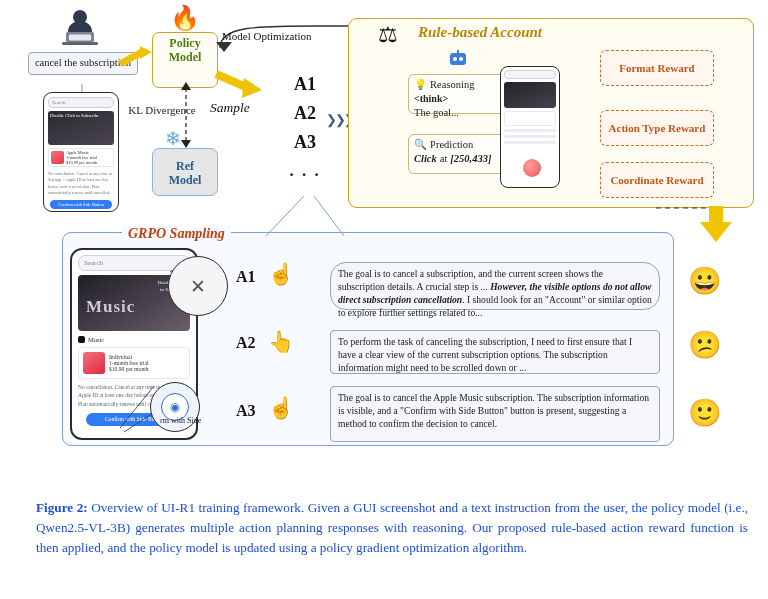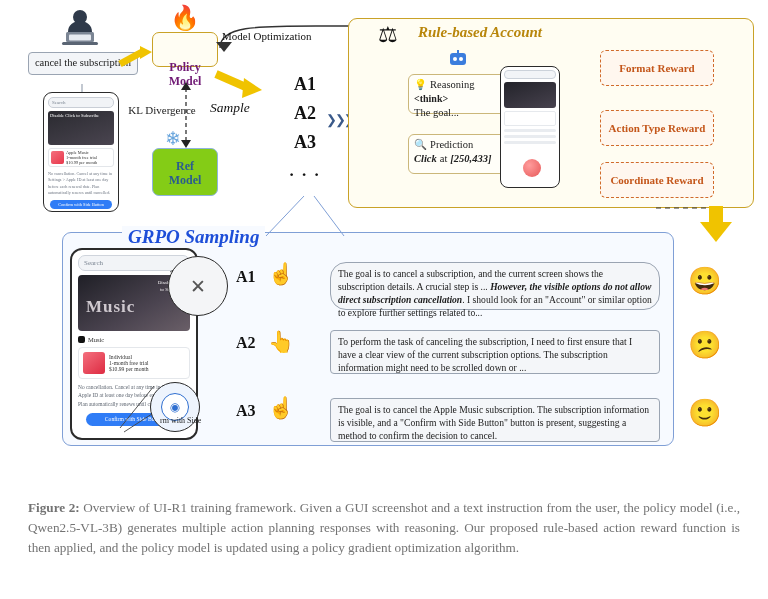--- a/index.html
+++ b/index.html
@@ -72,36 +72,36 @@
     margin: 4px 4px 0 4px; font-size: 4.2px; color: #6c7480; line-height: 1.5;
   }
   .phone-sm .btn-blue {
     margin: 4px 6px 0 6px; height: 9px; border-radius: 5px;
     background: #2f7cf6; color: #fff; font-size: 4.4px;
     text-align: center; line-height: 9px;
   }
 
   
   .policy-box {
-    left: 152px; top: 32px; width: 66px; height: 35px;
+    left: 152px; top: 32px; width: 66px; height: 56px;
     border: 1.4px solid #c9a227; border-radius: 7px;
     background: #fffdf3;
     text-align: center;
-    font-size: 12px; font-weight: bold; color: #701a75;
+    font-size: 12px; font-weight: bold; color: #4d7c0f;
     line-height: 1.15;
-    padding-top: 28px;
+    padding-top: 4px;
     box-sizing: border-box;
   }
   .fire {
     left: 170px; top: 6px; font-size: 24px; line-height: 1;
   }
   .ref-box {
     left: 152px; top: 148px; width: 66px; height: 48px;
     border: 1.4px solid #8fb4dd; border-radius: 7px;
-    background: #84cc16;
+    background: #e5e5e5;
     text-align: center;
     font-size: 12px; font-weight: bold; color: #2a5c8f;
     line-height: 1.15;
     padding-top: 11px;
     box-sizing: border-box;
   }
   .snow { left: 165px; top: 127px; font-size: 19px; color: #6aa6dd; }
   .kl-label {
     left: 127px; top: 104px; font-size: 11px; color: #222;
     text-align: center; width: 70px; line-height: 1.2;
@@ -187,22 +187,22 @@
   .chip2 { left: 600px; top: 110px; }
   .chip3 { left: 600px; top: 162px; }
 
   
   .grpo-panel {
     left: 62px; top: 232px; width: 610px; height: 212px;
     border: 1.4px solid #7f9fd6; border-radius: 9px;
     background: #f7faff;
   }
   .grpo-title {
-    left: 122px; top: 226px; font-size: 19px; font-style: italic;
-    font-weight: bold; color: #1d4ed8; background: #f7faff; padding: 0 6px;
+    left: 122px; top: 226px; font-size: 14px; font-style: italic;
+    font-weight: bold; color: #c2410c; background: #f7faff; padding: 0 6px;
   }
 
   
   .phone-lg {
     left: 70px; top: 248px; width: 124px; height: 188px;
     border: 2px solid #2b2b2b; border-radius: 12px;
     background: #fff; overflow: hidden;
   }
   .phone-lg .topbar {
     margin: 5px 6px 0 6px; height: 14px;
@@ -270,39 +270,39 @@
     font-size: 16px; font-weight: bold; color: #111;
   }
   .hand { font-size: 21px; line-height: 1; }
   .textbox {
     border: 1px solid #9aa4b2; border-radius: 4px; background: #f4f6f9;
     font-size: 9.6px; color: #1b1b1b; line-height: 1.35;
     padding: 5px 7px; box-sizing: border-box;
   }
   .t1 { left: 330px; top: 262px; width: 330px; height: 48px; border-radius: 16px; }
   .t2 { left: 330px; top: 330px; width: 330px; height: 44px; }
-  .t3 { left: 330px; top: 398px; width: 330px; height: 44px; }
+  .t3 { left: 330px; top: 386px; width: 330px; height: 56px; }
   .a1pos { left: 236px; top: 268px; }
   .a2pos { left: 236px; top: 334px; }
   .a3pos { left: 236px; top: 402px; }
   .h1pos { left: 268px; top: 264px; }
   .h2pos { left: 268px; top: 332px; }
   .h3pos { left: 268px; top: 398px; }
 
   .emoji {
     font-size: 27px; line-height: 1;
   }
   .e1 { left: 688px; top: 268px; }
   .e2 { left: 688px; top: 332px; }
   .e3 { left: 688px; top: 400px; }
 
   
   .caption {
-    left: 28px; top: 498px; width: 712px;
-    font-size: 13.2px; line-height: 1.5; color: #737373;
+    left: 36px; top: 498px; width: 712px;
+    font-size: 13.2px; line-height: 1.5; color: #1d4ed8;
     text-align: justify;
   }
   .caption b { font-weight: bold; }
 
   svg { overflow: visible; }
 </style>
 </head>
 <body>
 
 <div class="canvas">

